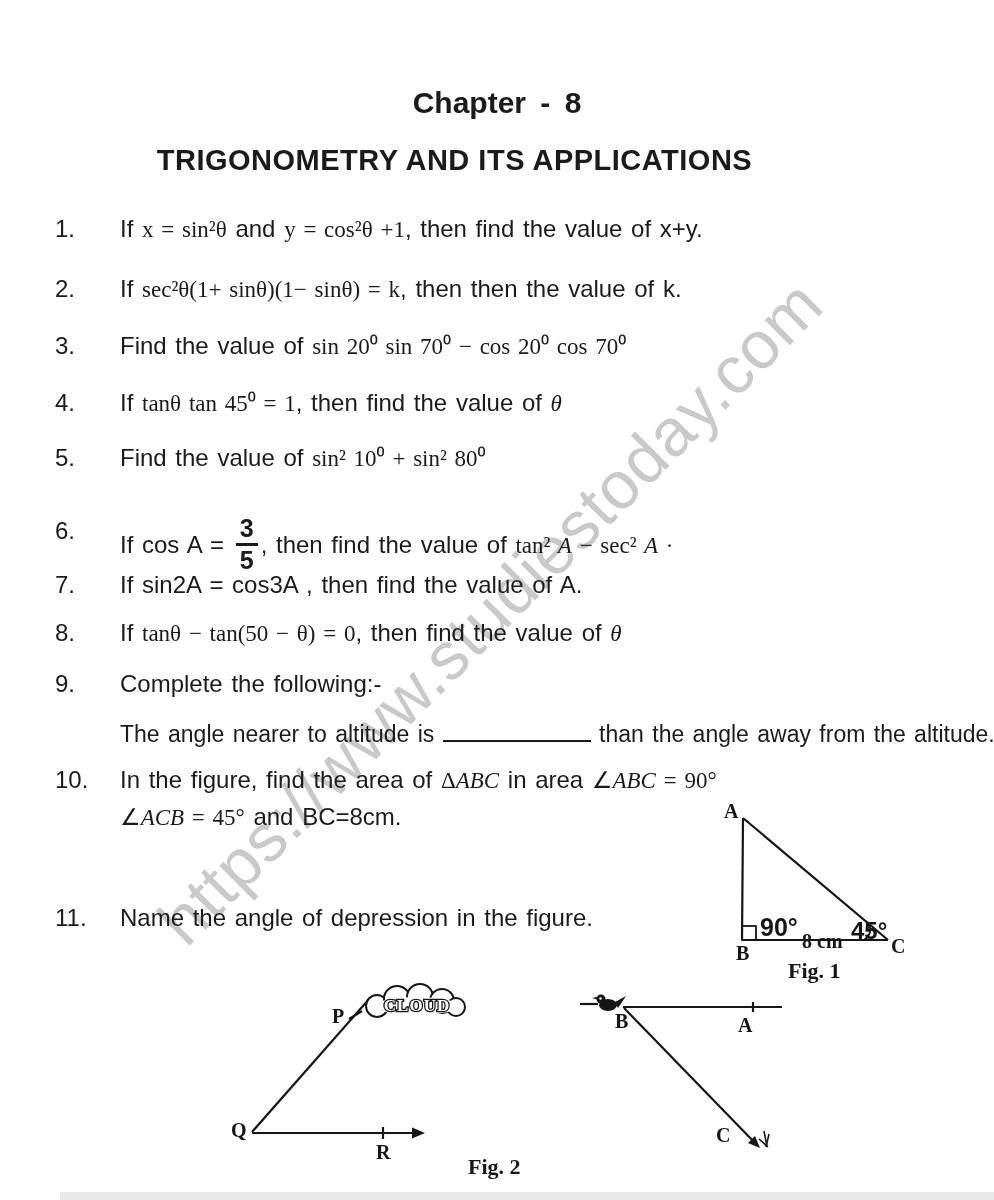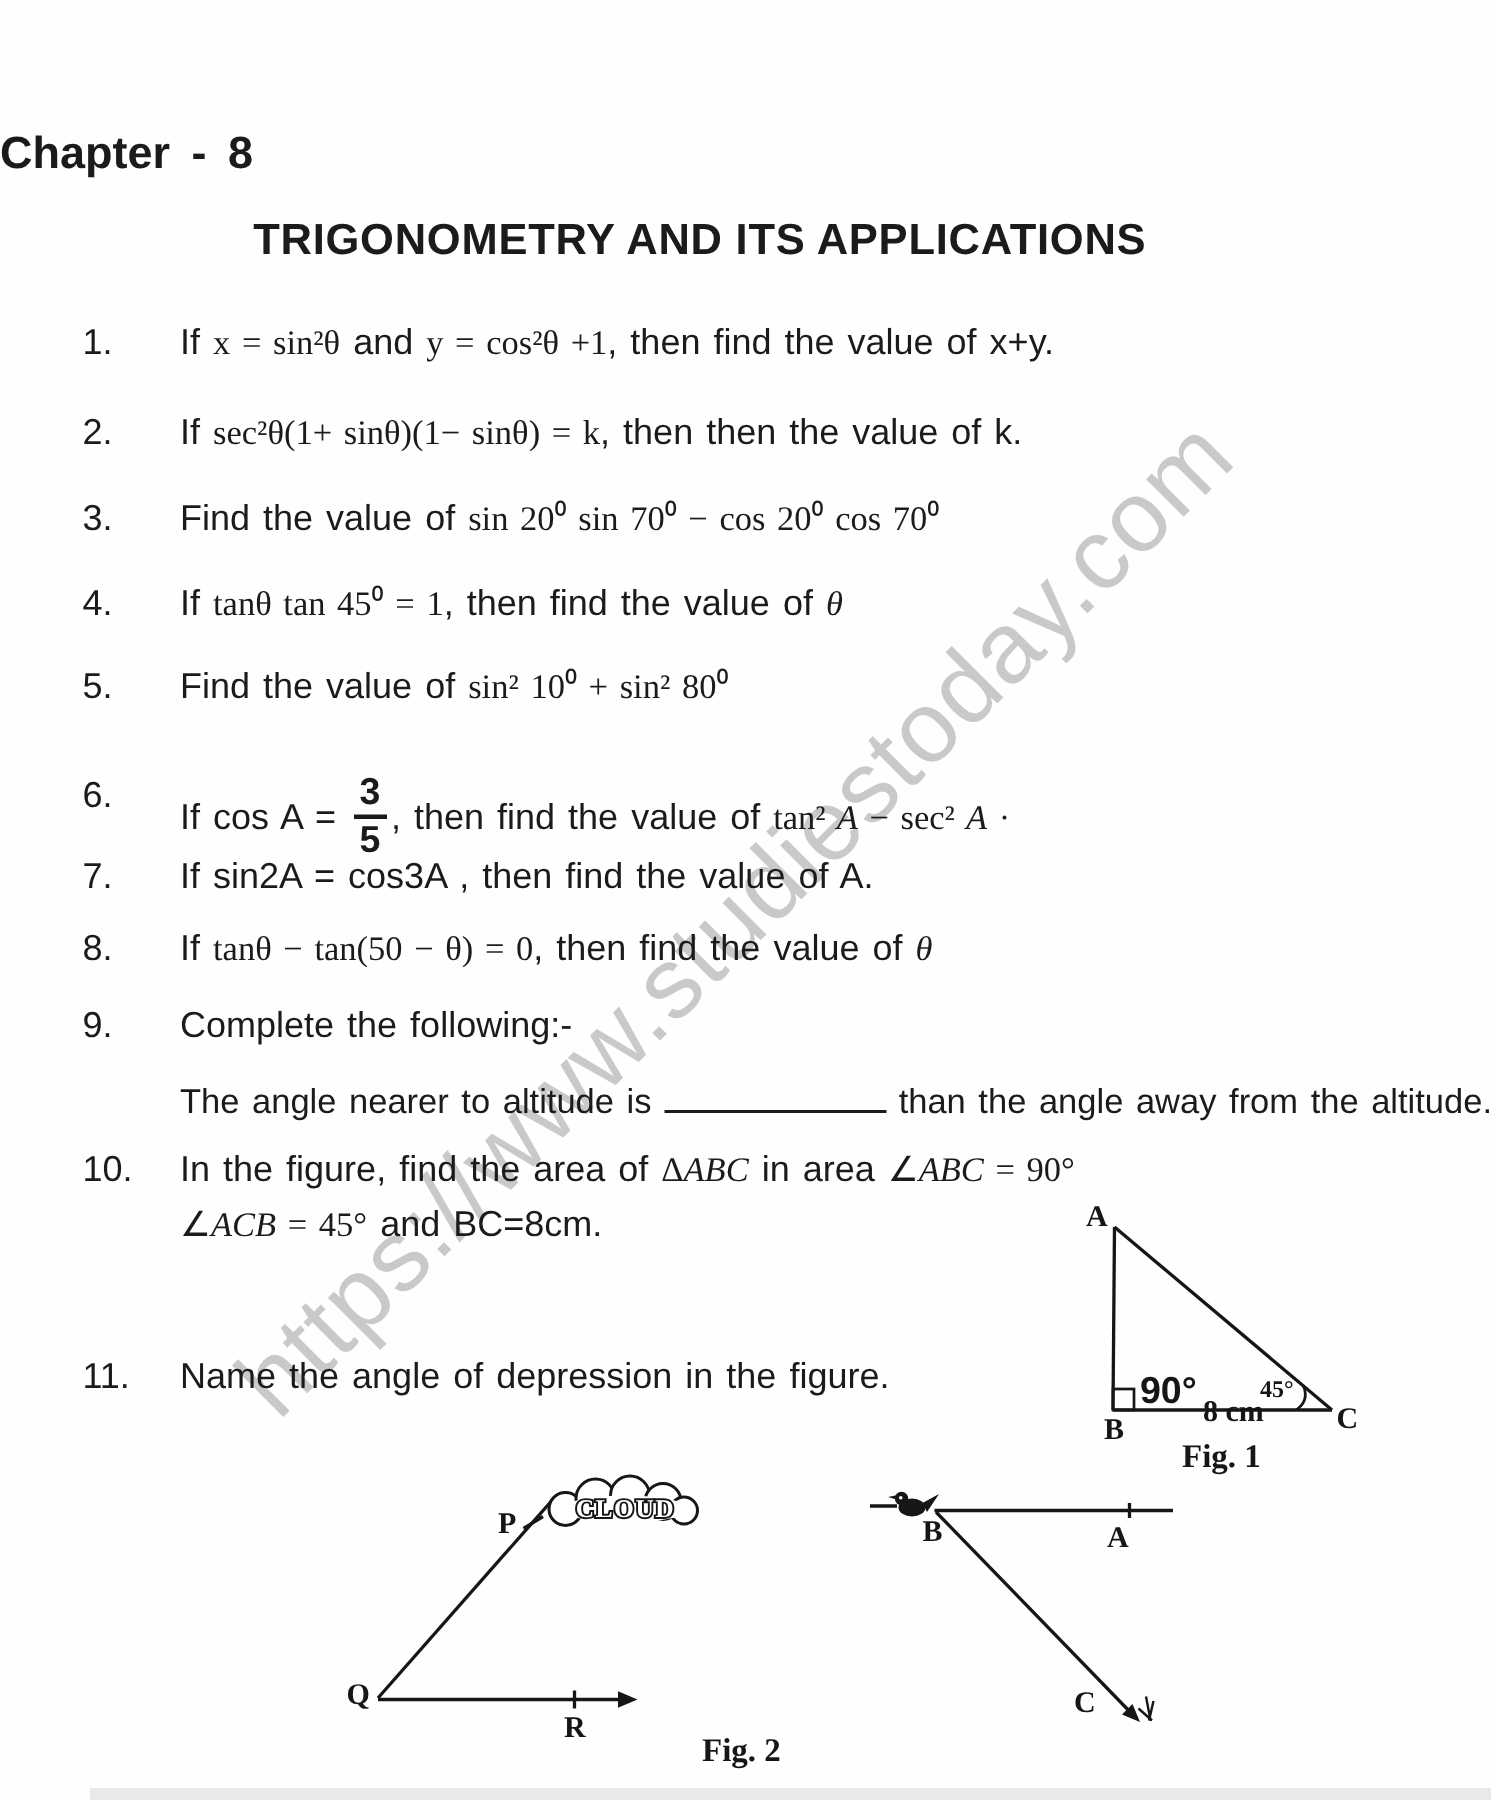--- a/index.html
+++ b/index.html
@@ -19,25 +19,25 @@
     font-size:67px;
     letter-spacing:1px;
     color:#c9c9c9;
     z-index:0;
     font-family:"Liberation Sans", sans-serif;
   }
   .content{position:relative;z-index:1;}
   
   .h-chapter{
     position:absolute;left:0;top:86px;width:994px;
-    text-align:left;font-size:30px;font-weight:bold;
+    text-align:center;font-size:30px;font-weight:bold;
     word-spacing:6px;
   }
   .h-title{
-    position:absolute;left:12px;top:144px;width:909px;
+    position:absolute;left:0;top:144px;width:909px;
     text-align:center;font-size:29px;font-weight:bold;
     letter-spacing:0.5px;
   }
   
   .qrow{
     position:absolute;left:0;width:960px;
     font-size:24px;line-height:1.25;
     word-spacing:2px;
   }
   .qnum{position:absolute;left:55px;top:0;}
@@ -162,21 +162,21 @@
           <line x1="62" y1="145" x2="208" y2="145"></line>
           <line x1="63" y1="23" x2="208" y2="145"></line>
           <rect x="62" y="131" width="14" height="14" stroke-width="1.8"></rect>
           <path d="M 184,145 Q 193,139 189,129" stroke-width="1.8"></path>
         </g>
       </svg>
       <span class="figlabel" style="left:44px;top:6px">A</span>
       <span class="figlabel" style="left:56px;top:148px">B</span>
       <span class="figlabel" style="left:211px;top:141px">C</span>
       <span class="figlabel" style="left:80px;top:120px;font-family:'Liberation Sans',sans-serif;font-weight:bold;font-size:25px">90°</span>
-      <span class="figlabel" style="left:160px;top:124px;font-family:Liberation Serif, serif;font-weight:bold;font-size:16px">45°</span>
+      <span class="figlabel" style="left:171px;top:124px;font-family:Liberation Sans, sans-serif;font-weight:bold;font-size:24px">45°</span>
       <span class="figlabel" style="left:122px;top:136px">8 cm</span>
     </div>
     <span class="figcaption" style="left:788px;top:960px">Fig. 1</span>
 
     <div class="figbox" style="left:180px;top:980px;width:340px;height:200px">
       <svg width="340" height="200" viewBox="0 0 340 200">
         <g stroke="#161616" stroke-width="2.2" fill="none">
           <line x1="72" y1="152" x2="190" y2="18"></line>
           <line x1="72" y1="153" x2="232" y2="153"></line>
           <line x1="203" y1="147" x2="203" y2="159"></line>

